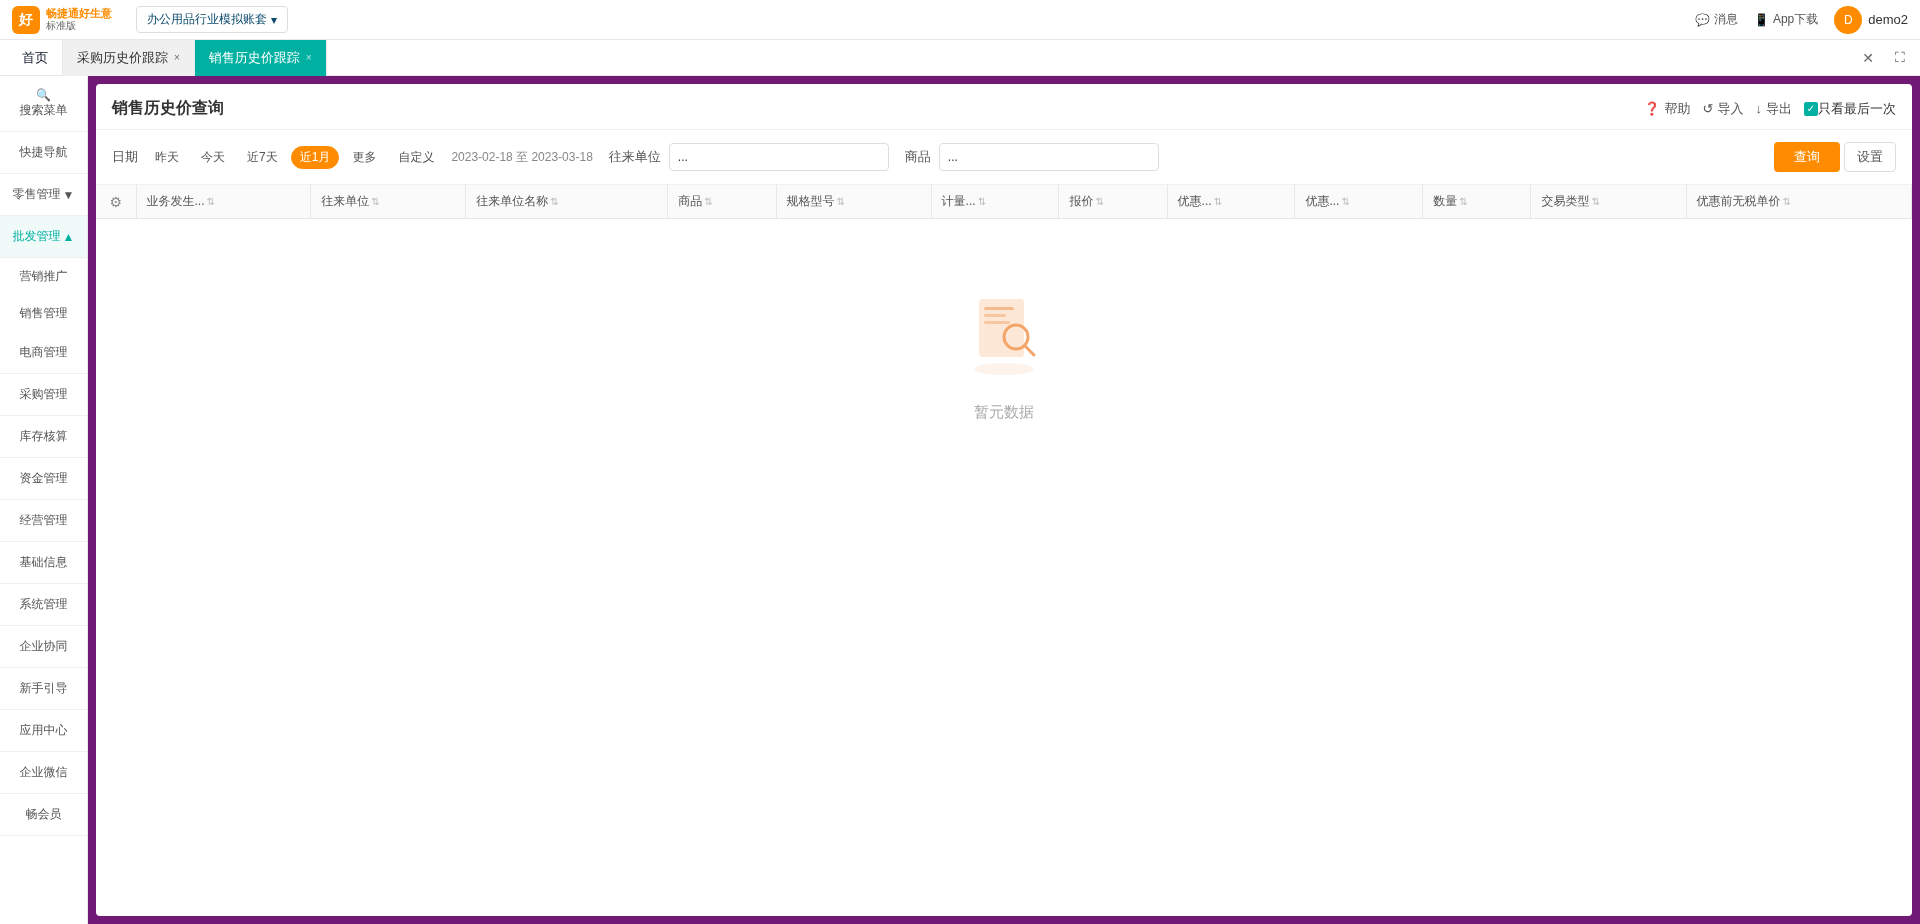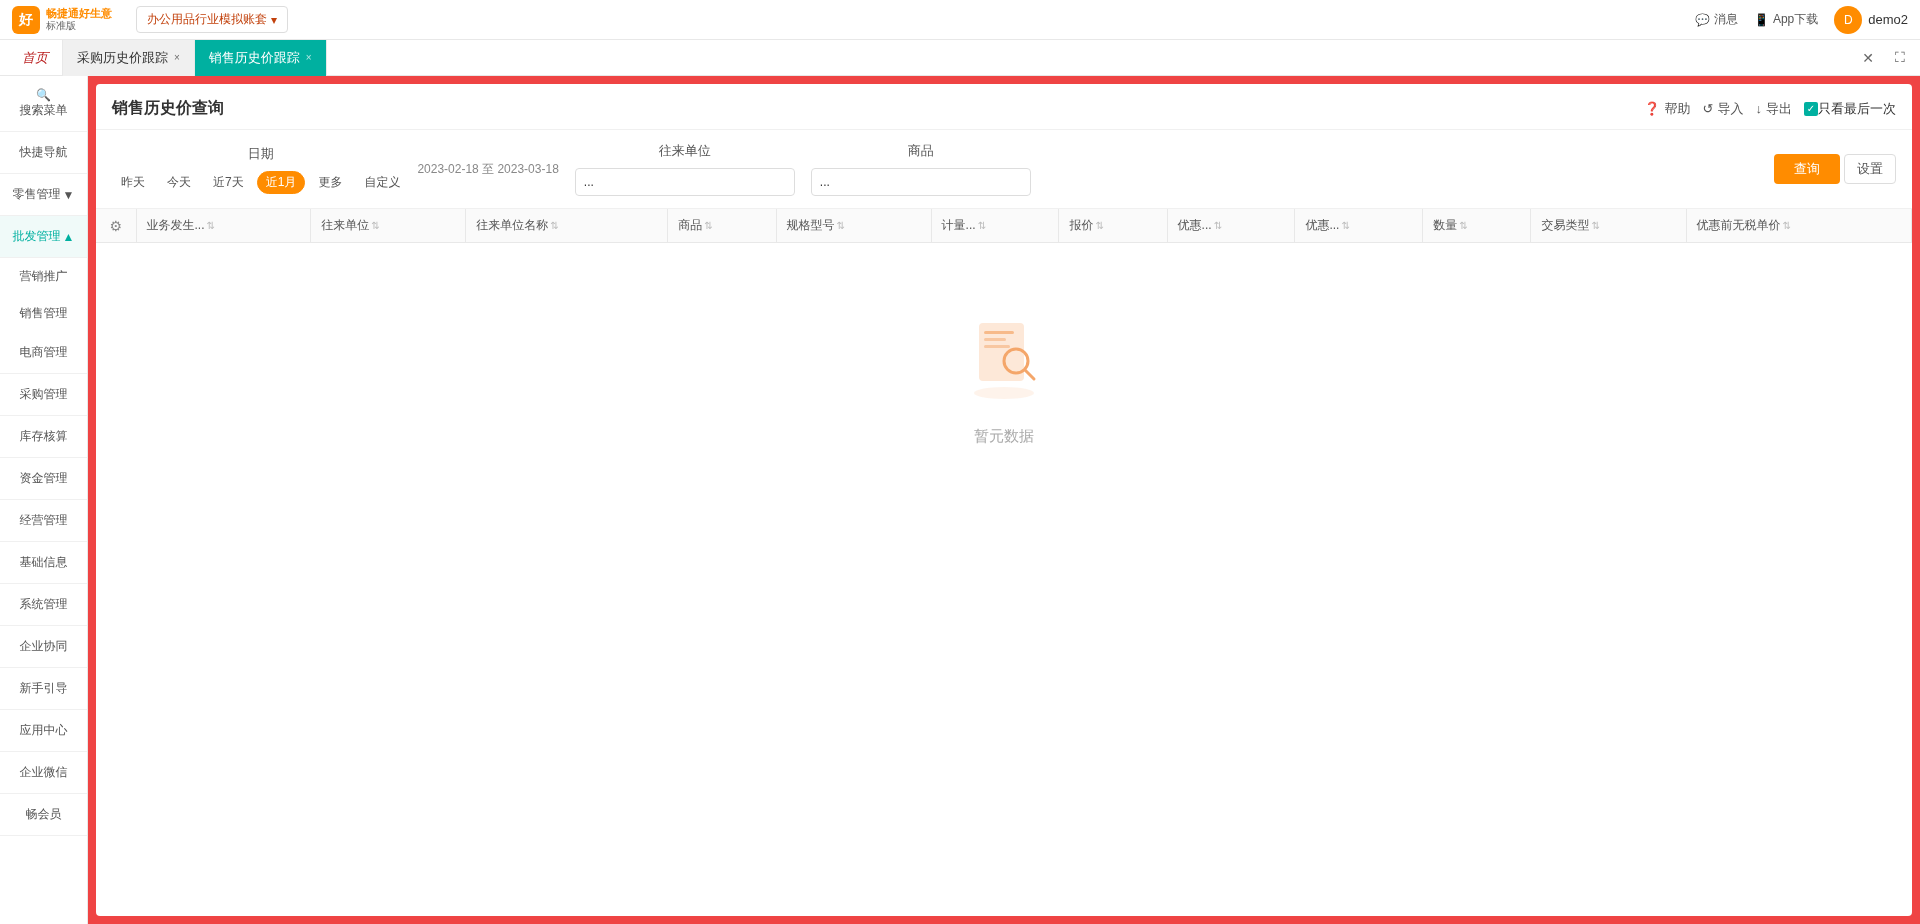--- a/index.html
+++ b/index.html
@@ -7,63 +7,63 @@
 
     
     .top-bar { height: 40px; background: #fff; display: flex; align-items: center; justify-content: space-between; padding: 0 12px; border-bottom: 1px solid #e8e8e8; flex-shrink: 0; }
     .top-bar-left { display: flex; align-items: center; gap: 8px; }
     .logo-area { display: flex; align-items: center; gap: 6px; }
     .logo-icon { width: 28px; height: 28px; background: #ff8c00; border-radius: 6px; display: flex; align-items: center; justify-content: center; color: #fff; font-size: 14px; font-weight: bold; }
     .logo-text { font-size: 12px; color: #666; line-height: 1.2; }
     .logo-text .line1 { color: #ff8c00; font-weight: bold; font-size: 11px; }
     .logo-text .line2 { color: #666; font-size: 10px; }
     .company-selector { display: flex; align-items: center; gap: 4px; margin-left: 16px; padding: 4px 10px; border: 1px solid #ddd; border-radius: 4px; cursor: pointer; background: #fff; }
-    .company-selector span { font-size: 12px; color: #c2410c; }
+    .company-selector span { font-size: 12px; color: #0c4a6e; }
     .top-bar-right { display: flex; align-items: center; gap: 16px; }
     .top-bar-btn { display: flex; align-items: center; gap: 4px; cursor: pointer; color: #555; font-size: 12px; }
     .user-area { display: flex; align-items: center; gap: 6px; cursor: pointer; }
     .user-avatar { width: 28px; height: 28px; border-radius: 50%; background: #ff8c00; display: flex; align-items: center; justify-content: center; color: #fff; font-size: 12px; }
 
     
     .tab-bar { height: 36px; background: #fff; display: flex; align-items: center; border-bottom: 1px solid #e8e8e8; flex-shrink: 0; padding-left: 8px; }
     .tab { display: flex; align-items: center; gap: 6px; padding: 0 14px; height: 36px; cursor: pointer; font-size: 13px; color: #555; border-right: 1px solid #e8e8e8; position: relative; }
-    .tab.home { color: #b91c1c; font-weight: 500; font-style: italic; }
+    .tab.home { color: #0f172a; font-weight: 500; }
     .tab.active { background: #00b0a0; color: #fff; }
     .tab .close-icon { font-size: 10px; opacity: 0.7; cursor: pointer; }
     .tab-bar-actions { margin-left: auto; display: flex; align-items: center; gap: 8px; padding-right: 8px; }
     .tab-action-btn { width: 24px; height: 24px; display: flex; align-items: center; justify-content: center; cursor: pointer; color: #666; font-size: 14px; }
 
     
     .main-layout { display: flex; flex: 1; overflow: hidden; }
 
     
     .sidebar { width: 88px; background: #fff; border-right: 1px solid #e8e8e8; display: flex; flex-direction: column; overflow-y: auto; flex-shrink: 0; }
     .sidebar-item { padding: 12px 4px; text-align: center; cursor: pointer; color: #555; font-size: 12px; border-bottom: 1px solid #f0f0f0; }
     .sidebar-item.has-arrow { display: flex; align-items: center; justify-content: center; gap: 2px; }
     .sidebar-sub-item { padding: 10px 8px; text-align: center; cursor: pointer; color: #555; font-size: 12px; }
 
     
-    .content { flex: 1; display: flex; flex-direction: column; overflow: hidden; background: #ef4444; }
+    .content { flex: 1; display: flex; flex-direction: column; overflow: hidden; background: #701a75; }
 
     
     .page-container { flex: 1; background: #fff; margin: 8px; border-radius: 4px; overflow: auto; display: flex; flex-direction: column; }
 
     
     .page-header { padding: 14px 16px 10px; display: flex; align-items: center; justify-content: space-between; border-bottom: 1px solid #f0f0f0; }
     .page-title { font-size: 16px; font-weight: 600; color: #333; }
     .page-actions { display: flex; align-items: center; gap: 12px; }
     .page-action-link { display: flex; align-items: center; gap: 4px; font-size: 13px; color: #555; cursor: pointer; }
     .checkbox-label { display: flex; align-items: center; gap: 0; font-size: 13px; color: #333; cursor: pointer; }
     .checkbox-checked { width: 14px; height: 14px; background: #00b0a0; border-radius: 2px; display: flex; align-items: center; justify-content: center; }
     .checkbox-checked::after { content: '✓'; color: #fff; font-size: 10px; }
 
     
     .filter-bar { padding: 12px 16px; background: #fff; border-bottom: 1px solid #f0f0f0; }
     .filter-row { display: flex; align-items: center; gap: 16px; flex-wrap: wrap; }
-    .filter-item { display: flex; align-items: center; gap: 8px; flex-direction: column; }
+    .filter-item { display: flex; align-items: center; gap: 8px; }
     .filter-label { font-size: 13px; color: #555; white-space: nowrap; }
     .date-options { display: flex; align-items: center; gap: 4px; }
     .date-btn { padding: 2px 8px; border-radius: 12px; font-size: 12px; cursor: pointer; color: #555; border: 1px solid transparent; }
     .date-btn.active { background: #ff8c00; color: #fff; border-color: #ff8c00; border-radius: 12px; }
     .date-range-text { font-size: 12px; color: #888; }
     .filter-input { height: 28px; border: 1px solid #ddd; border-radius: 4px; padding: 0 8px; font-size: 12px; color: #333; min-width: 180px; display: flex; align-items: center; justify-content: space-between; cursor: pointer; }
     .query-btn { padding: 6px 20px; background: #ff8c00; color: #fff; border: none; border-radius: 4px; font-size: 13px; cursor: pointer; }
     .settings-btn { padding: 5px 12px; background: #fff; color: #555; border: 1px solid #ddd; border-radius: 4px; font-size: 13px; cursor: pointer; }
 
     

